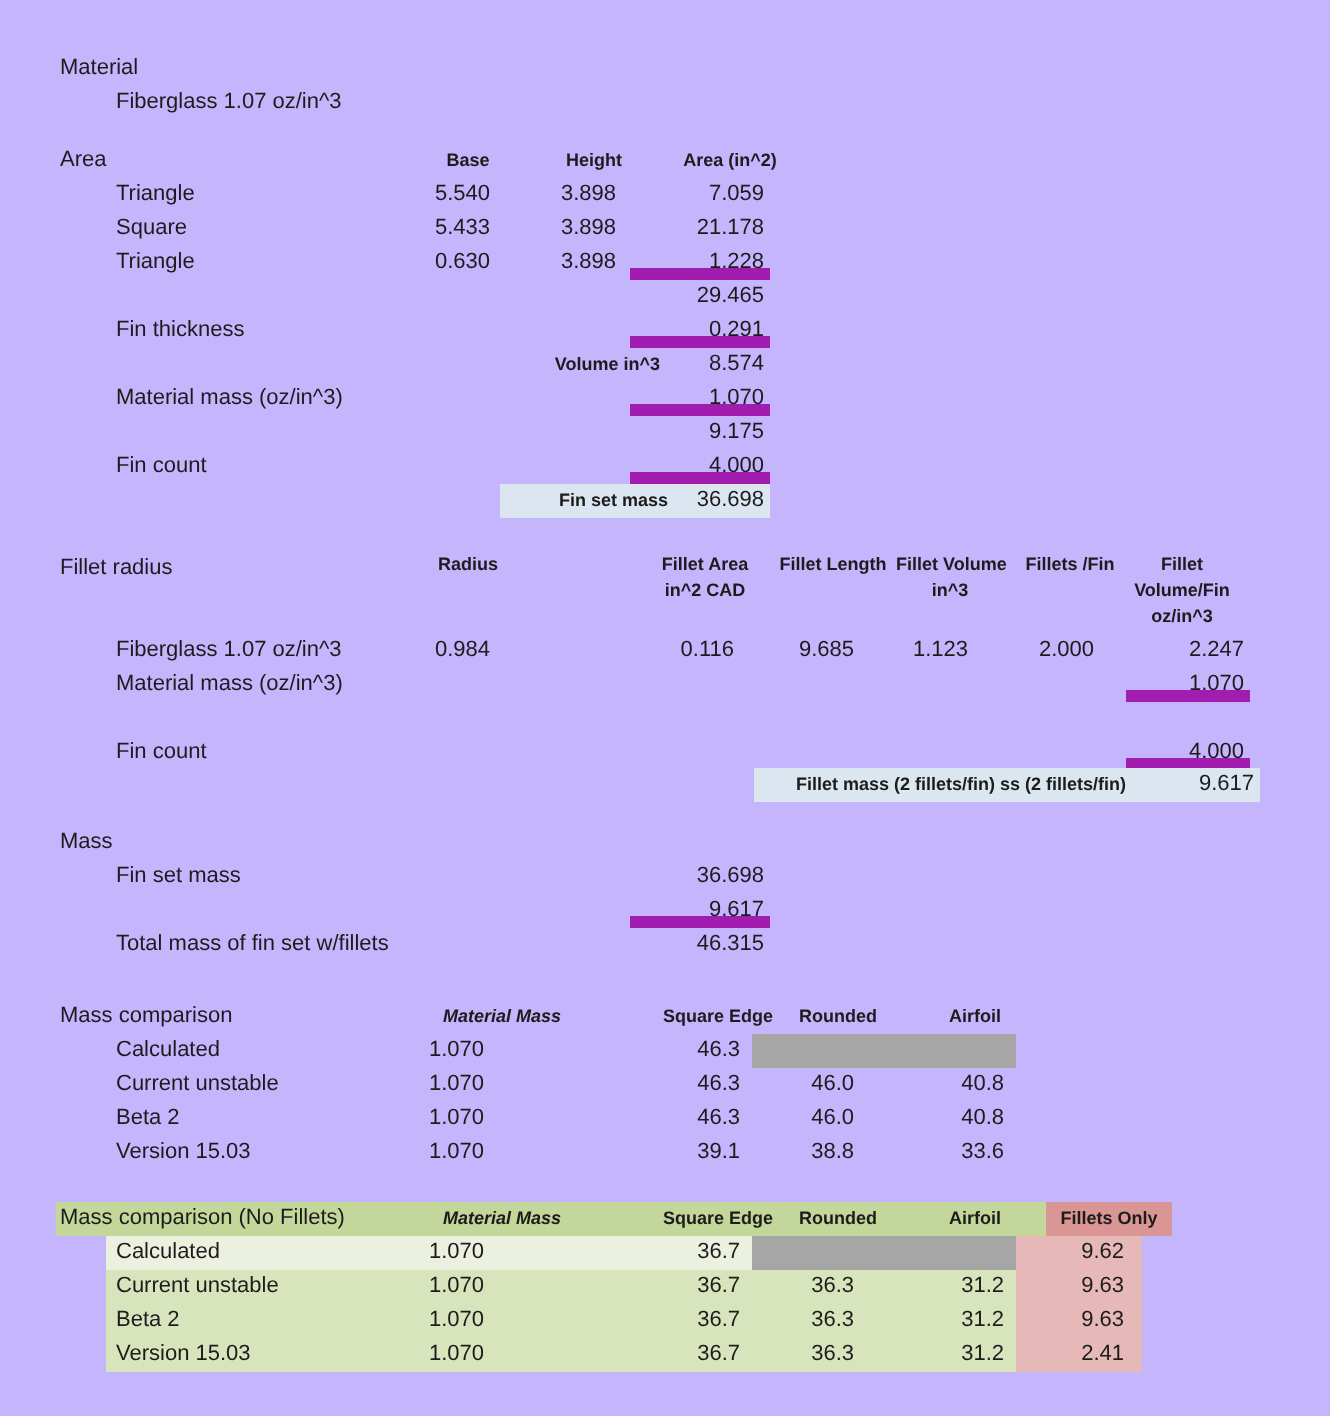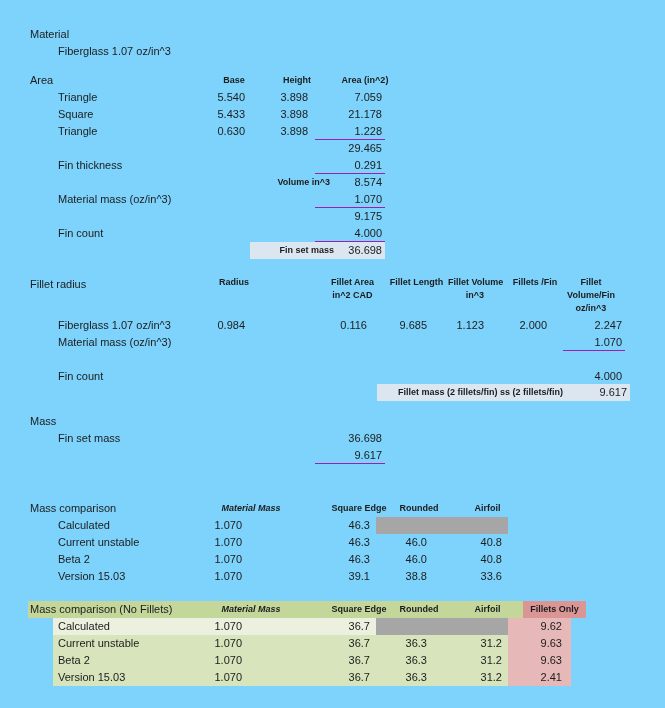--- a/index.html
+++ b/index.html
@@ -1,24 +1,24 @@
 <!DOCTYPE html>
 <html style="--blue: #dce6f1; --green-h: #c4d79b; --green-r: #d8e4bc; --green-l: #ebf1de; --pink-h: #d99694; --pink-c: #e6b8b7; --gray-b: #a6a6a6;"><head>
 <meta charset="utf-8">
 <style>
   html,body{margin:0;padding:0;background:#fff;}
-  .sheet{position:relative;width:665px;height:708px;background:#7dd3fc;
+  .sheet{position:relative;width:665px;height:708px;background:#c4b5fd;
          font-family:"Liberation Sans",sans-serif;font-size:11px;color:#1c1c1c;overflow:hidden;}
   .r{position:absolute;left:0;top:0;width:665px;height:17px;}
   .c{position:absolute;top:0;height:17px;line-height:17px;white-space:nowrap;box-sizing:border-box;}
   .h13{height:13px;line-height:13px;}
   .num{text-align:right;padding-right:3px;}
   .ctr{text-align:center;margin-left:15px;}
   .b9{font-weight:bold;font-size:9px;}
-  .bb{border-bottom:1px solid #a21caf;}
+  .bb{border-bottom:6px solid #a21caf;}
   .cA{left:30px;}
   .cB{left:58px;}
   .co-base{left:190px;width:58px;}
   .co-h{left:253px;width:58px;}
   .co-area{left:315px;width:70px;}
   .co-vlabel{left:253px;width:77px;text-align:right;}
   .fsm-label{left:250px;width:84px;text-align:right;}
   .fsm-value{left:334px;width:51px;}
   .fo-area{left:305px;width:65px;}
   .fo-len{left:373px;width:57px;}
@@ -150,20 +150,24 @@
   <div class="r" style="top:413px">
     <span class="c cA">Mass</span>
   </div>
   <div class="r" style="top:430px">
     <span class="c cB">Fin set mass</span>
     <span class="c co-area num">36.698</span>
   </div>
   <div class="r" style="top:447px">
     <span class="c co-area num bb">9.617</span>
   </div>
+  <div class="r" style="top:464px">
+    <span class="c cB">Total mass of fin set w/fillets</span>
+    <span class="c co-area num">46.315</span>
+  </div>
 
   <div class="r" style="top:500px">
     <span class="c cA">Mass comparison</span>
     <span class="c mo-mmh ctr b9">Material Mass</span>
     <span class="c mo-se ctr b9">Square Edge</span>
     <span class="c mo-ro ctr b9">Rounded</span>
     <span class="c mo-afh ctr b9">Airfoil</span>
   </div>
   <div class="r" style="top:517px">
     <span class="bg grayb" style="left:376px;width:132px"></span>

